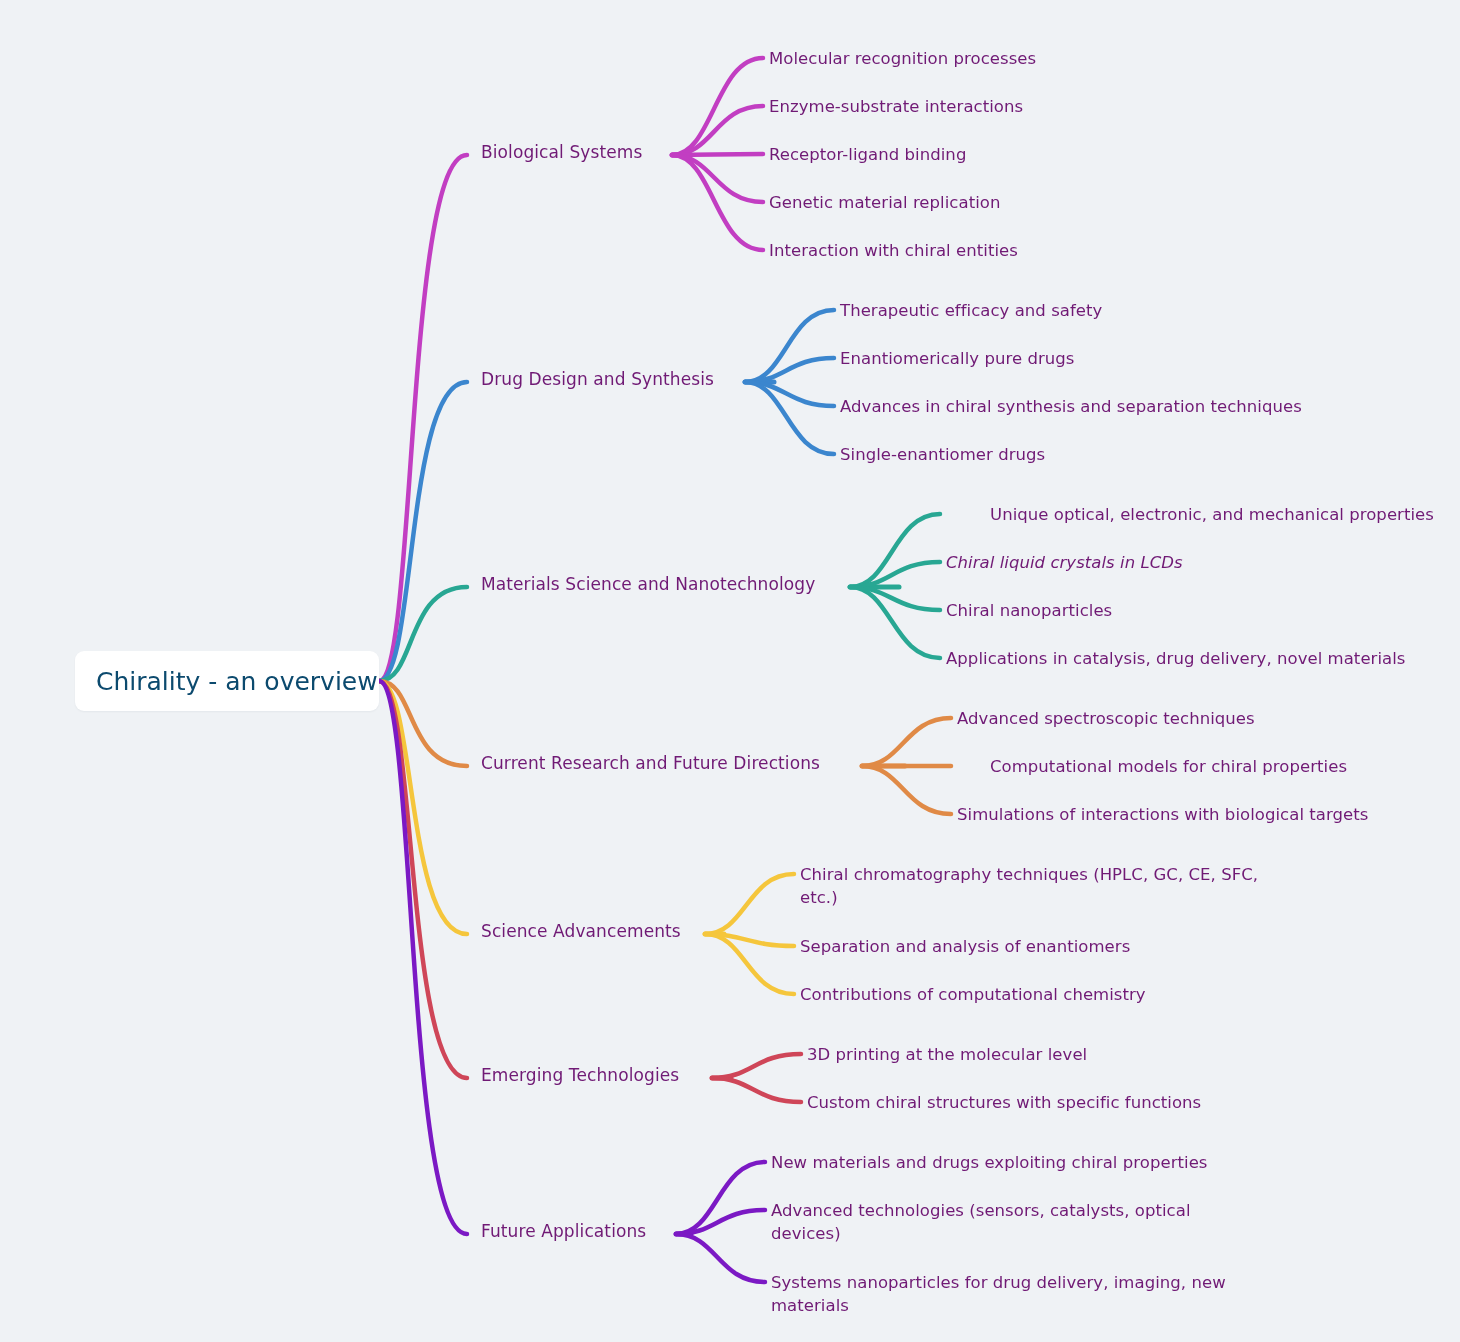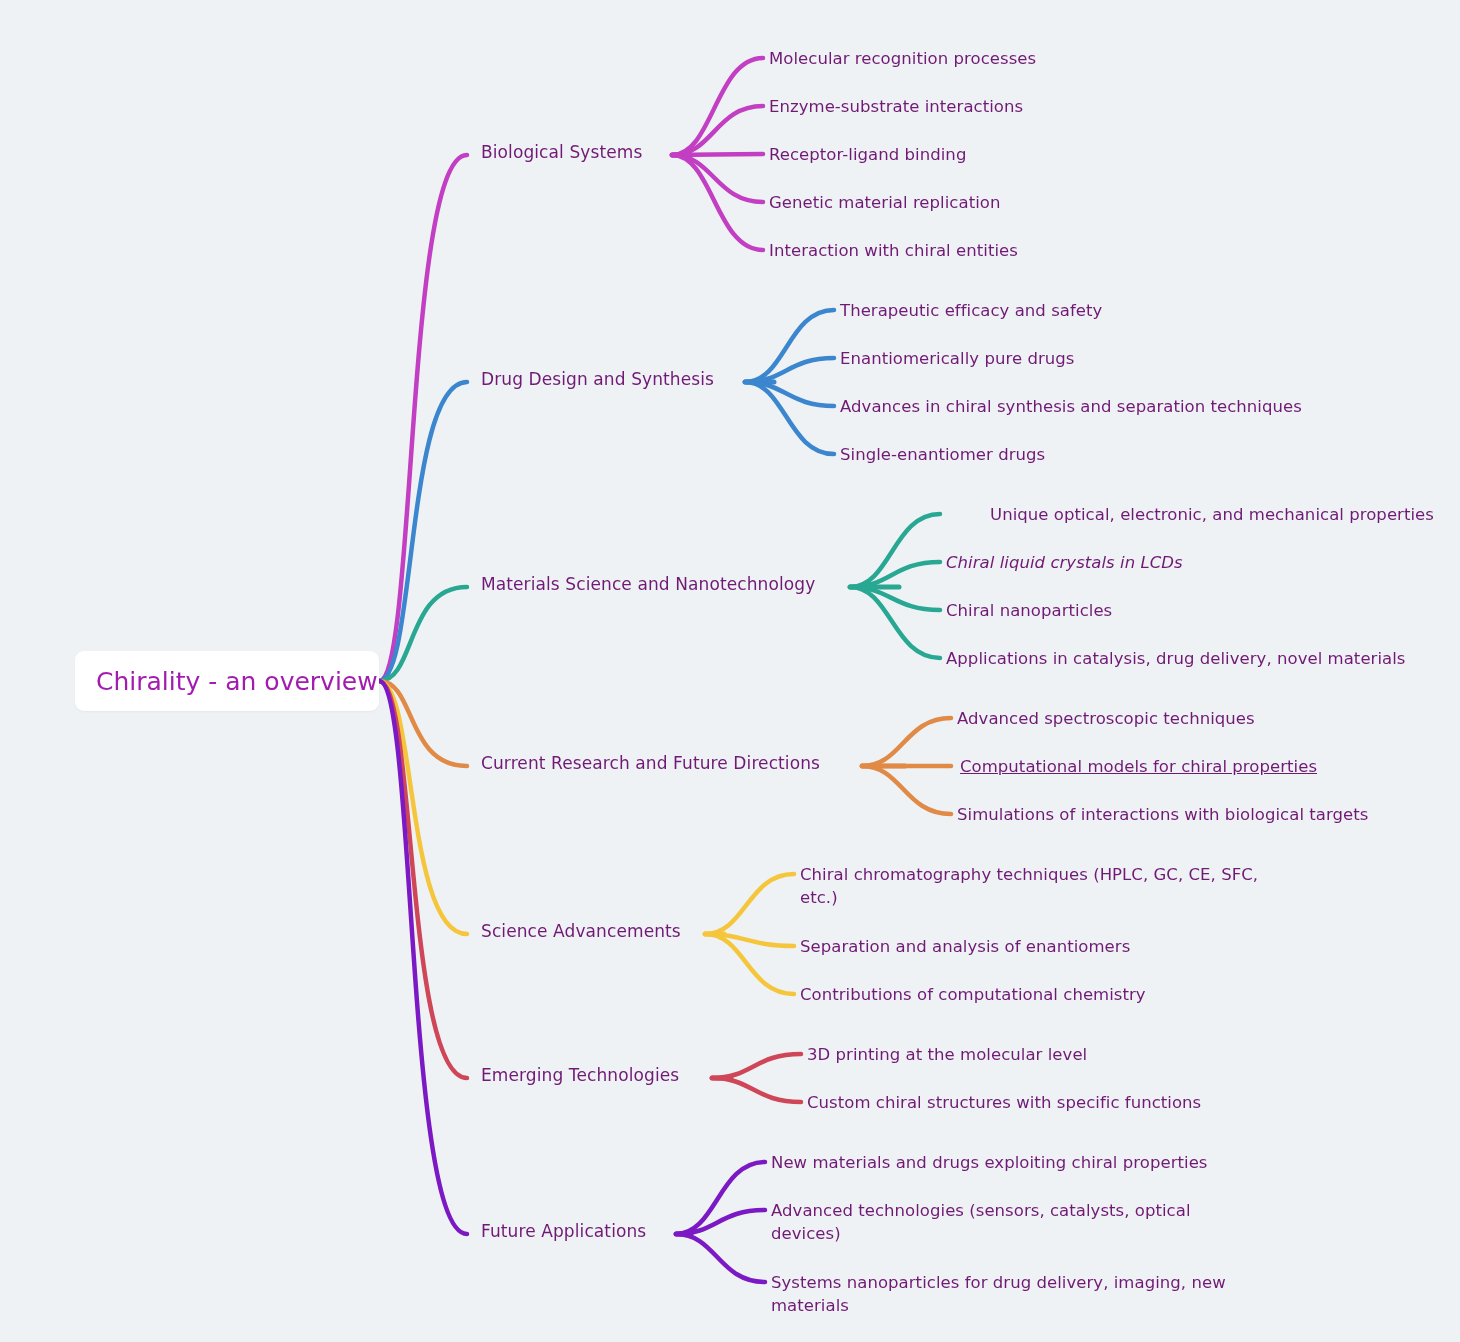--- a/index.html
+++ b/index.html
@@ -43,21 +43,21 @@
     width: 304px; height: 60px;
     background: #ffffff;
     border-radius: 9px;
     display: flex;
     align-items: center;
     box-shadow: 0 1px 2px rgba(20,30,50,0.05);
   }
   #root-node .root-text {
     padding-left: 21px;
     font-size: 25px;
-    color: #a21caf;
+    color: #0c4a6e;
     white-space: pre;
   }
 </style>
 </head>
 <body>
 
 <div id="mindmap-root">
 
   <svg id="edges" viewBox="0 0 1460 1342" width="1460" height="1342" xmlns="http://www.w3.org/2000/svg">
       <path d="M 379 681 C 415.96 681, 405.4 155, 467 155" fill="none" stroke="#c23ec2" stroke-width="4.5" stroke-linecap="round"></path>
@@ -116,21 +116,21 @@
       <div class="node-label leaf-label" style="left: 840px; top: 348px;">Enantiomerically pure drugs</div>
       <div class="node-label leaf-label" style="left: 840px; top: 396px;">Advances in chiral synthesis and separation techniques</div>
       <div class="node-label leaf-label" style="left: 840px; top: 444px;">Single-enantiomer drugs</div>
       <div class="node-label branch-label" style="left: 481px; top: 576px;">Materials Science and Nanotechnology</div>
       <div class="node-label leaf-label" style="left: 946px; top: 504px; margin-left: 44px;">Unique optical, electronic, and mechanical properties</div>
       <div class="node-label leaf-label" style="left: 946px; top: 552px; font-style: italic;">Chiral liquid crystals in LCDs</div>
       <div class="node-label leaf-label" style="left: 946px; top: 600px;">Chiral nanoparticles</div>
       <div class="node-label leaf-label" style="left: 946px; top: 648px;">Applications in catalysis, drug delivery, novel materials</div>
       <div class="node-label branch-label" style="left: 481px; top: 755px;">Current Research and Future Directions</div>
       <div class="node-label leaf-label" style="left: 957px; top: 708px;">Advanced spectroscopic techniques</div>
-      <div class="node-label leaf-label" style="left: 960px; top: 756px; text-decoration: underline;">Computational models for chiral properties</div>
+      <div class="node-label leaf-label" style="left: 990px; top: 756px;">Computational models for chiral properties</div>
       <div class="node-label leaf-label" style="left: 957px; top: 804px;">Simulations of interactions with biological targets</div>
       <div class="node-label branch-label" style="left: 481px; top: 923px;">Science Advancements</div>
       <div class="node-label leaf-label" style="left: 800px; top: 864px;">Chiral chromatography techniques (HPLC, GC, CE, SFC,
 etc.)</div>
       <div class="node-label leaf-label" style="left: 800px; top: 936px;">Separation and analysis of enantiomers</div>
       <div class="node-label leaf-label" style="left: 800px; top: 984px;">Contributions of computational chemistry</div>
       <div class="node-label branch-label" style="left: 481px; top: 1067px;">Emerging Technologies</div>
       <div class="node-label leaf-label" style="left: 807px; top: 1044px;">3D printing at the molecular level</div>
       <div class="node-label leaf-label" style="left: 807px; top: 1092px;">Custom chiral structures with specific functions</div>
       <div class="node-label branch-label" style="left: 481px; top: 1223px;">Future Applications</div>

